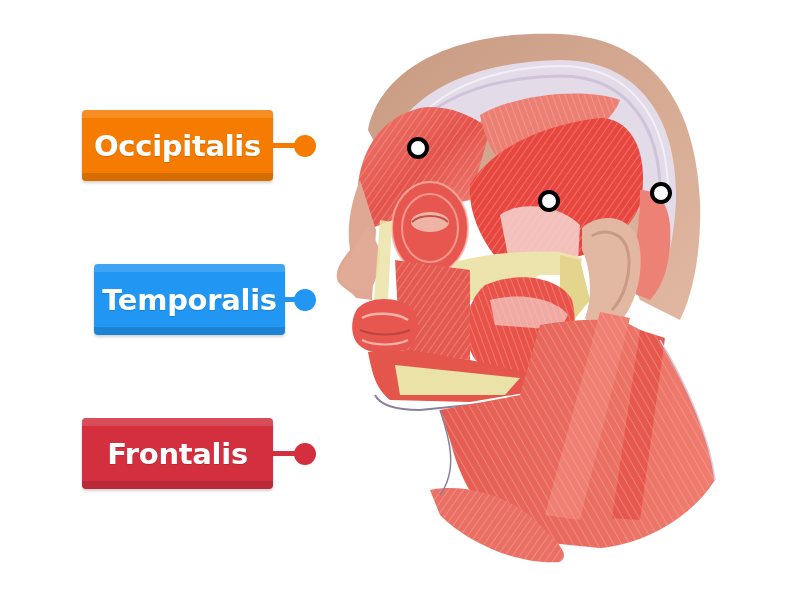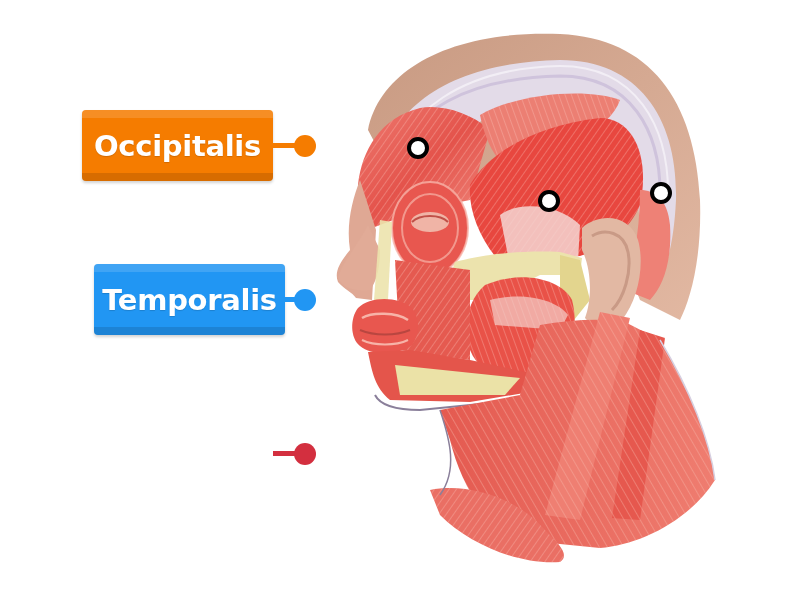--- a/index.html
+++ b/index.html
@@ -136,20 +136,23 @@
   </div>
   <div class="pin-line" style="top:143px; background:#f57c00;"></div>
   <div class="pin-dot" style="top:135px; background:#f57c00;"></div>
 
   <div class="label-tile" style="top:264px; background:#2196f3;margin-left:12px;">
     <span class="label-text">Temporalis</span>
   </div>
   <div class="pin-line" style="top:297px; background:#2196f3;"></div>
   <div class="pin-dot" style="top:289px; background:#2196f3;"></div>
 
+  <div class="label-tile" style="top:418px; background:#d32f3f;">
+    <span class="label-text">Frontalis</span>
+  </div>
   <div class="pin-line" style="top:451px; background:#d32f3f;"></div>
   <div class="pin-dot" style="top:443px; background:#d32f3f;"></div>
 
   <div class="marker" style="left:418px; top:148px;"></div>
   <div class="marker" style="left:549px; top:201px;"></div>
   <div class="marker" style="left:661px; top:193px;"></div>
 
 </div>
 
 </body></html>

